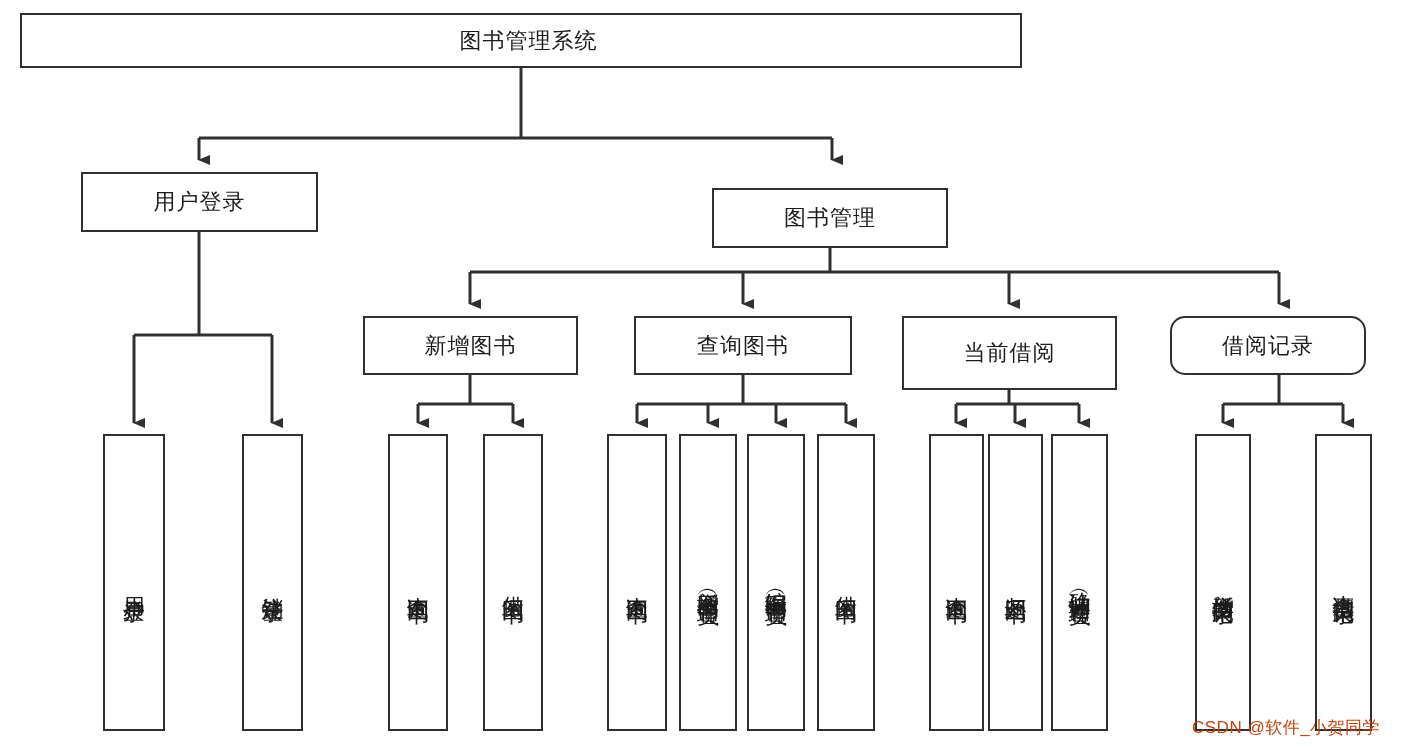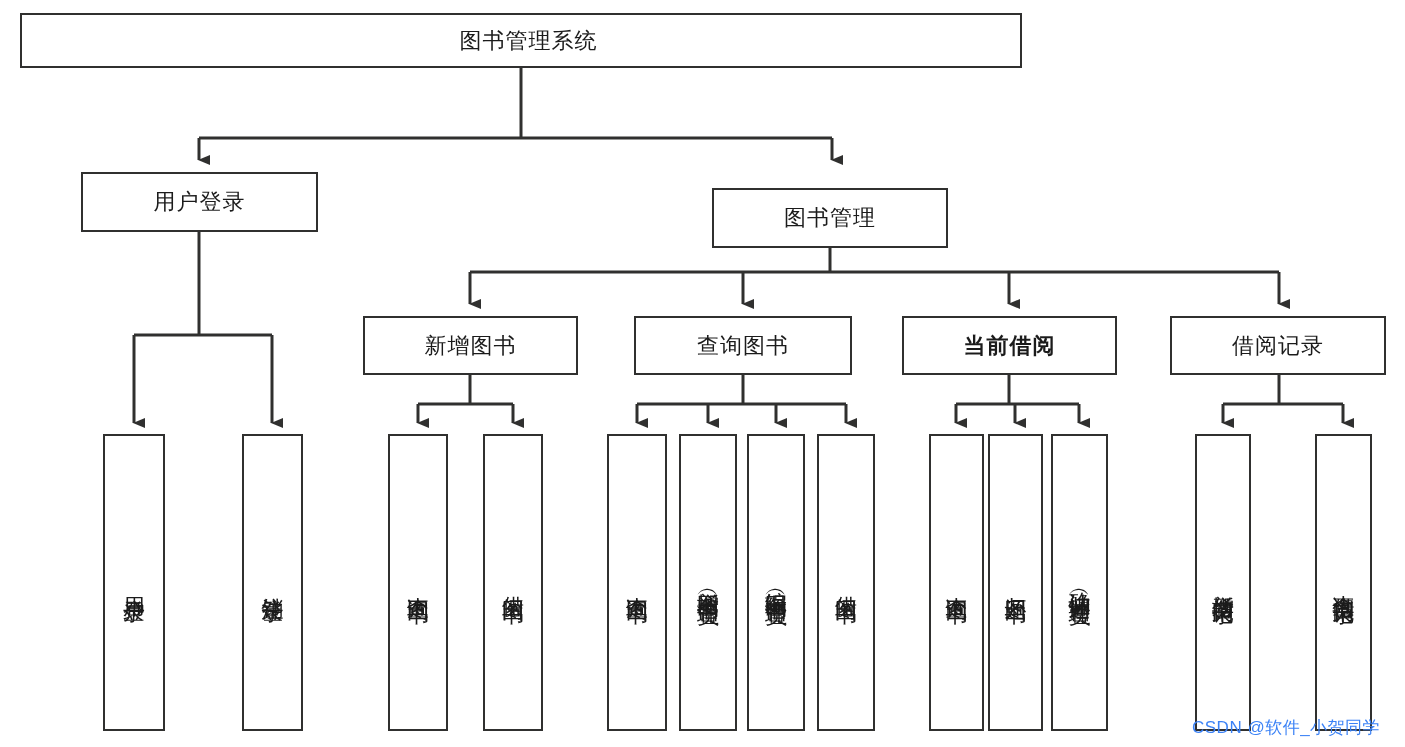--- a/index.html
+++ b/index.html
@@ -47,21 +47,21 @@
     text-orientation: upright;
     font-size: 22px;
     line-height: 1.18;
     letter-spacing: 2px;
     white-space: nowrap;
     color: #1b1b1b;
   }
   .watermark {
     position: absolute;
     font-size: 17px;
-    color: #3b82f6;
+    color: #c2410c;
     white-space: nowrap;
     letter-spacing: 0.5px;
   }
 </style>
 </head>
 <body>
 
 <div id="canvas">
 
   <svg id="edges" viewBox="0 0 1405 747" xmlns="http://www.w3.org/2000/svg">
@@ -124,24 +124,24 @@
   <div class="node h" style="left:712px; top:188px; width:236px; height:60px;">
     <span>图书管理</span>
   </div>
 
   <div class="node h" style="left:363px; top:316px; width:215px; height:59px;">
     <span>新增图书</span>
   </div>
   <div class="node h" style="left:634px; top:316px; width:218px; height:59px;">
     <span>查询图书</span>
   </div>
-  <div class="node h" style="left:902px; top:316px; width:215px; height:59px;font-weight:bold;">
+  <div class="node h" style="left:902px; top:316px; width:215px; height:74px;">
     <span>当前借阅</span>
   </div>
-  <div class="node h" style="left:1170px; top:316px; width:216px; height:59px;">
+  <div class="node h" style="left:1170px; top:316px; width:196px; height:59px;border-radius:15px;">
     <span>借阅记录</span>
   </div>
 
   <div class="node v" style="left:103px; top:434px; width:62px; height:297px;">
     <span class="vtext">用户登录</span>
   </div>
   <div class="node v" style="left:242px; top:434px; width:61px; height:297px;">
     <span class="vtext">注销登录</span>
   </div>
 

